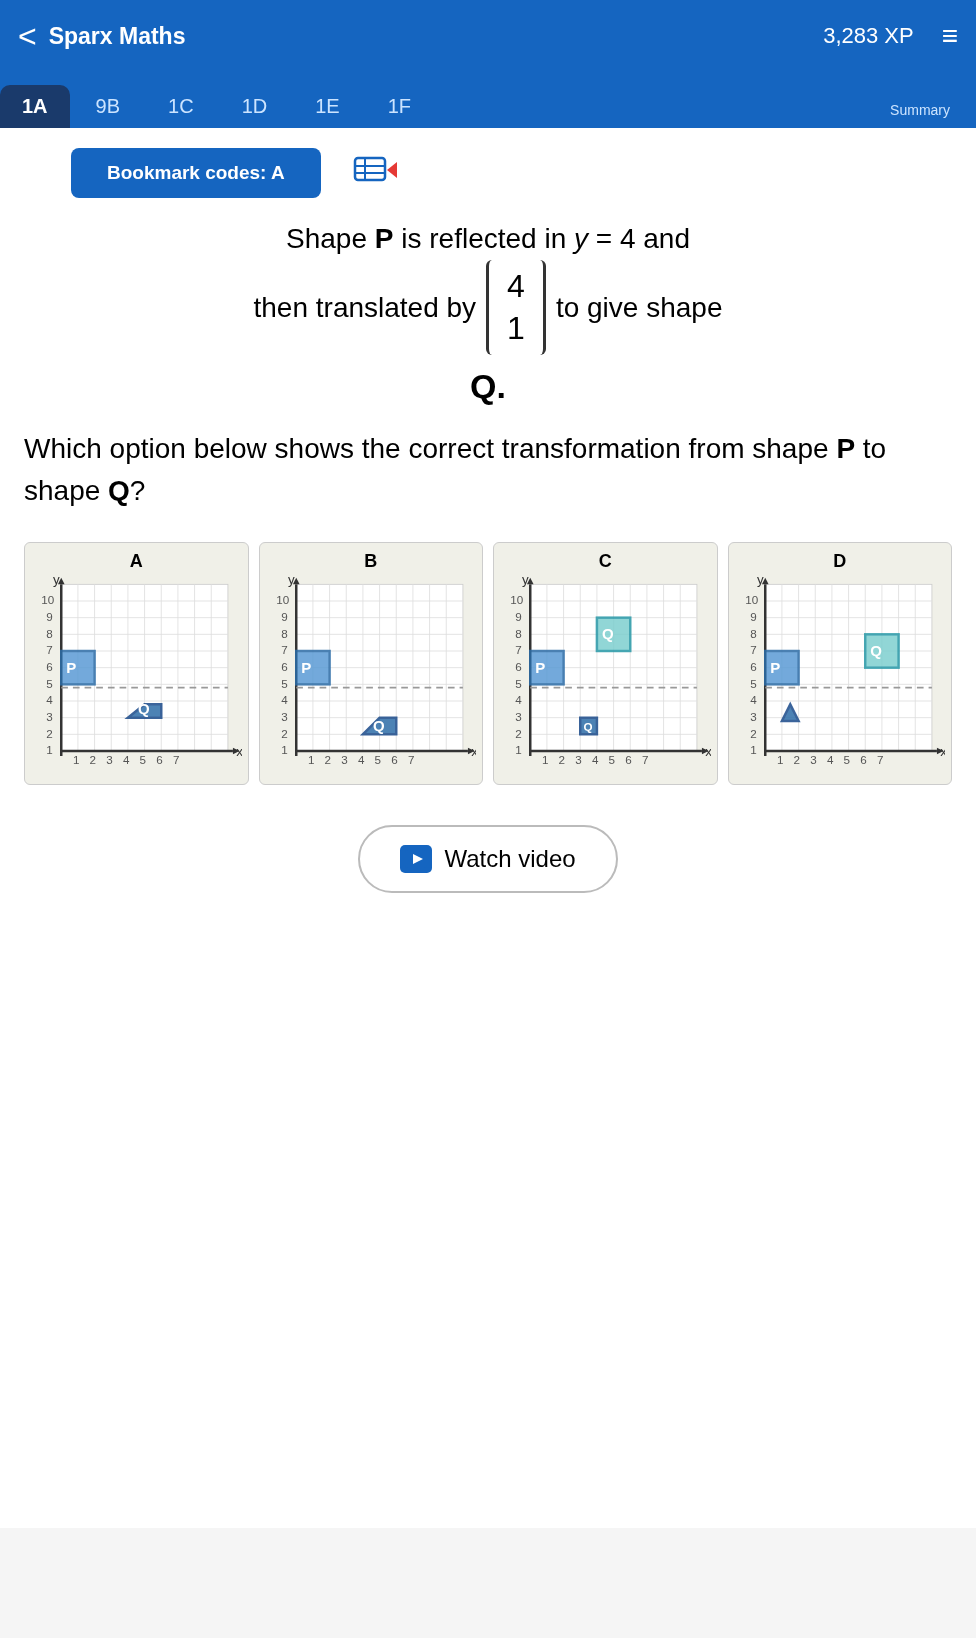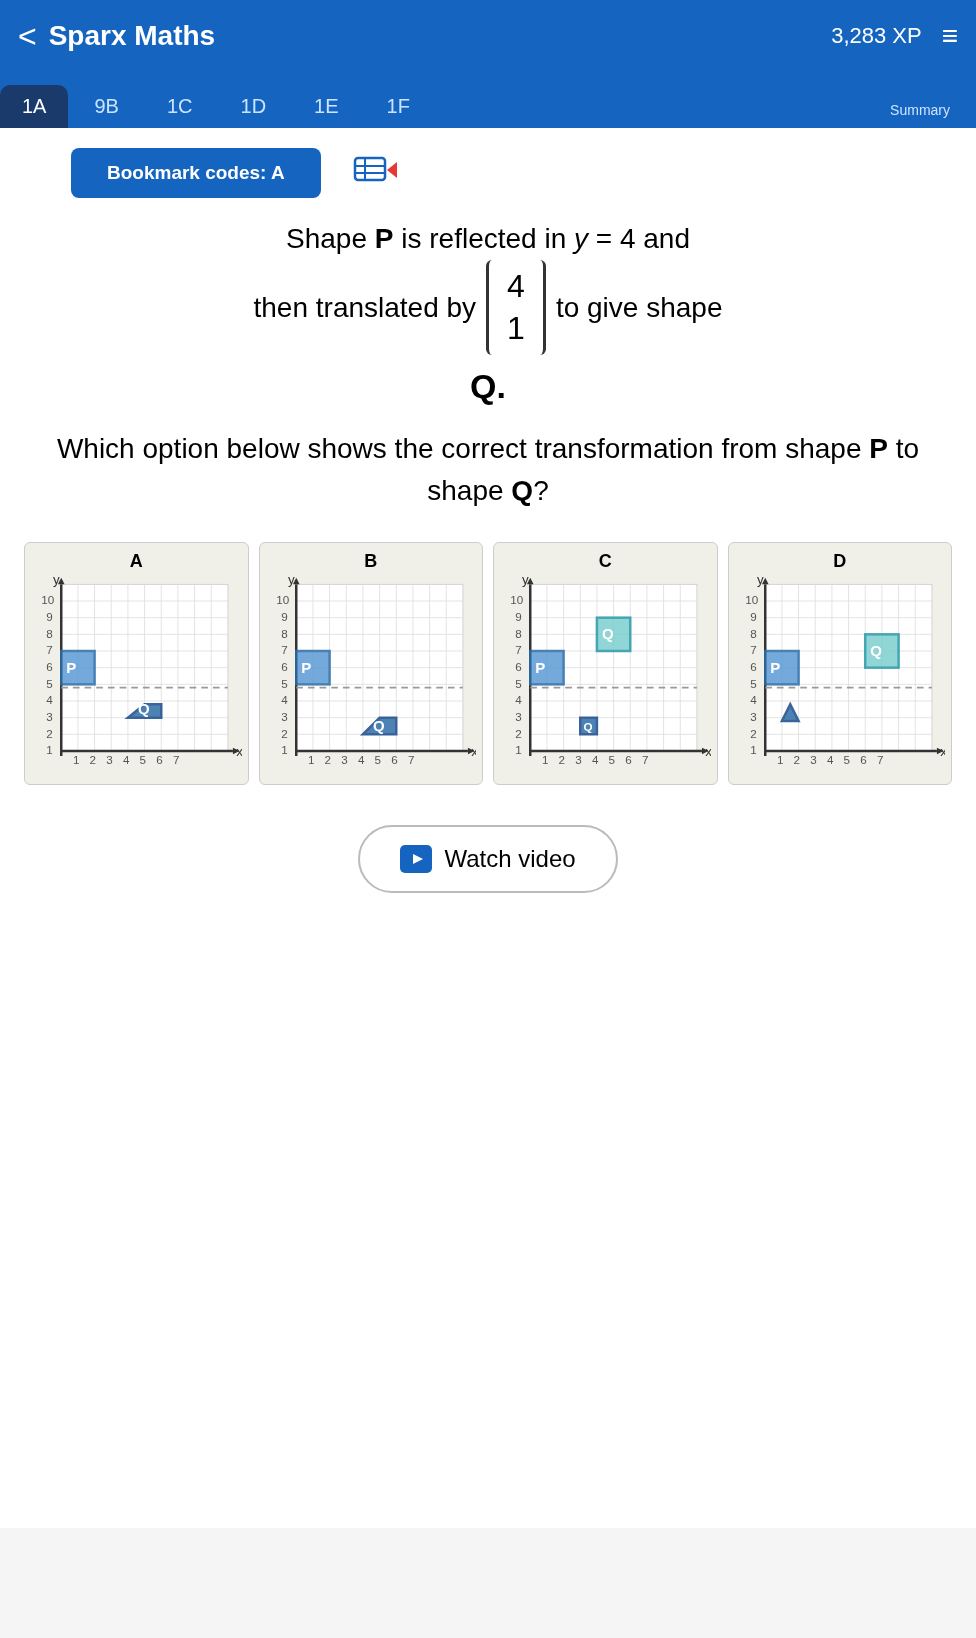--- a/index.html
+++ b/index.html
@@ -20,29 +20,29 @@
       height: 72px;
       color: white;
     }
     .header-back {
       font-size: 32px;
       color: white;
       margin-right: 12px;
       cursor: pointer;
     }
     .header-title {
-      font-size: 28px;
+      font-size: 23px;
       font-weight: bold;
       flex: 1;
       color: white;
     }
     .header-xp {
       font-size: 22px;
       color: white;
-      margin-right: 20px;
+      margin-right: 28px;
     }
     .header-menu {
       font-size: 28px;
       color: white;
       cursor: pointer;
     }
 
     
     .tab-bar {
       background: #1565c0;
@@ -56,21 +56,21 @@
       font-size: 20px;
       color: #cce4ff;
       cursor: pointer;
       border-radius: 10px 10px 0 0;
       margin-right: 4px;
       background: transparent;
     }
     .tab.active {
       background: #1a3a6b;
       color: white;
-      font-weight: normal;
+      font-weight: bold;
       border-radius: 10px 10px 0 0;
     }
     .tab.summary {
       margin-left: auto;
       color: #cce4ff;
       font-weight: normal;
       font-size: 14px;
     }
 
     
@@ -223,21 +223,21 @@
     </div>
     <div style="display:flex; align-items:center; justify-content:center; font-size:28px; margin-bottom:6px;">
       <span>then translated by</span>
       <span style="display:inline-flex; flex-direction:column; align-items:center; font-size:32px; border-left:3px solid #333; border-right:3px solid #333; padding: 6px 18px; margin: 0 10px; line-height:1.3; border-radius:6px;">
         <span>4</span>
         <span>1</span>
       </span>
       <span>to give shape</span>
     </div>
     <div style="font-size:34px; font-weight:bold; margin-bottom:16px;">Q.</div>
-    <div style="font-size:28px; line-height:1.5; text-align:center;">
+    <div style="font-size:28px; line-height:1.5; text-align:left;">
       Which option below shows the correct transformation from shape <strong>P</strong> to shape <strong>Q</strong>?
     </div>
   </div>
 
   <div class="graphs-row">
 
     <div class="graph-option">
       <div class="graph-label">A</div>
       <svg class="graph-svg" viewBox="0 0 120 120" width="220" height="200">
 

